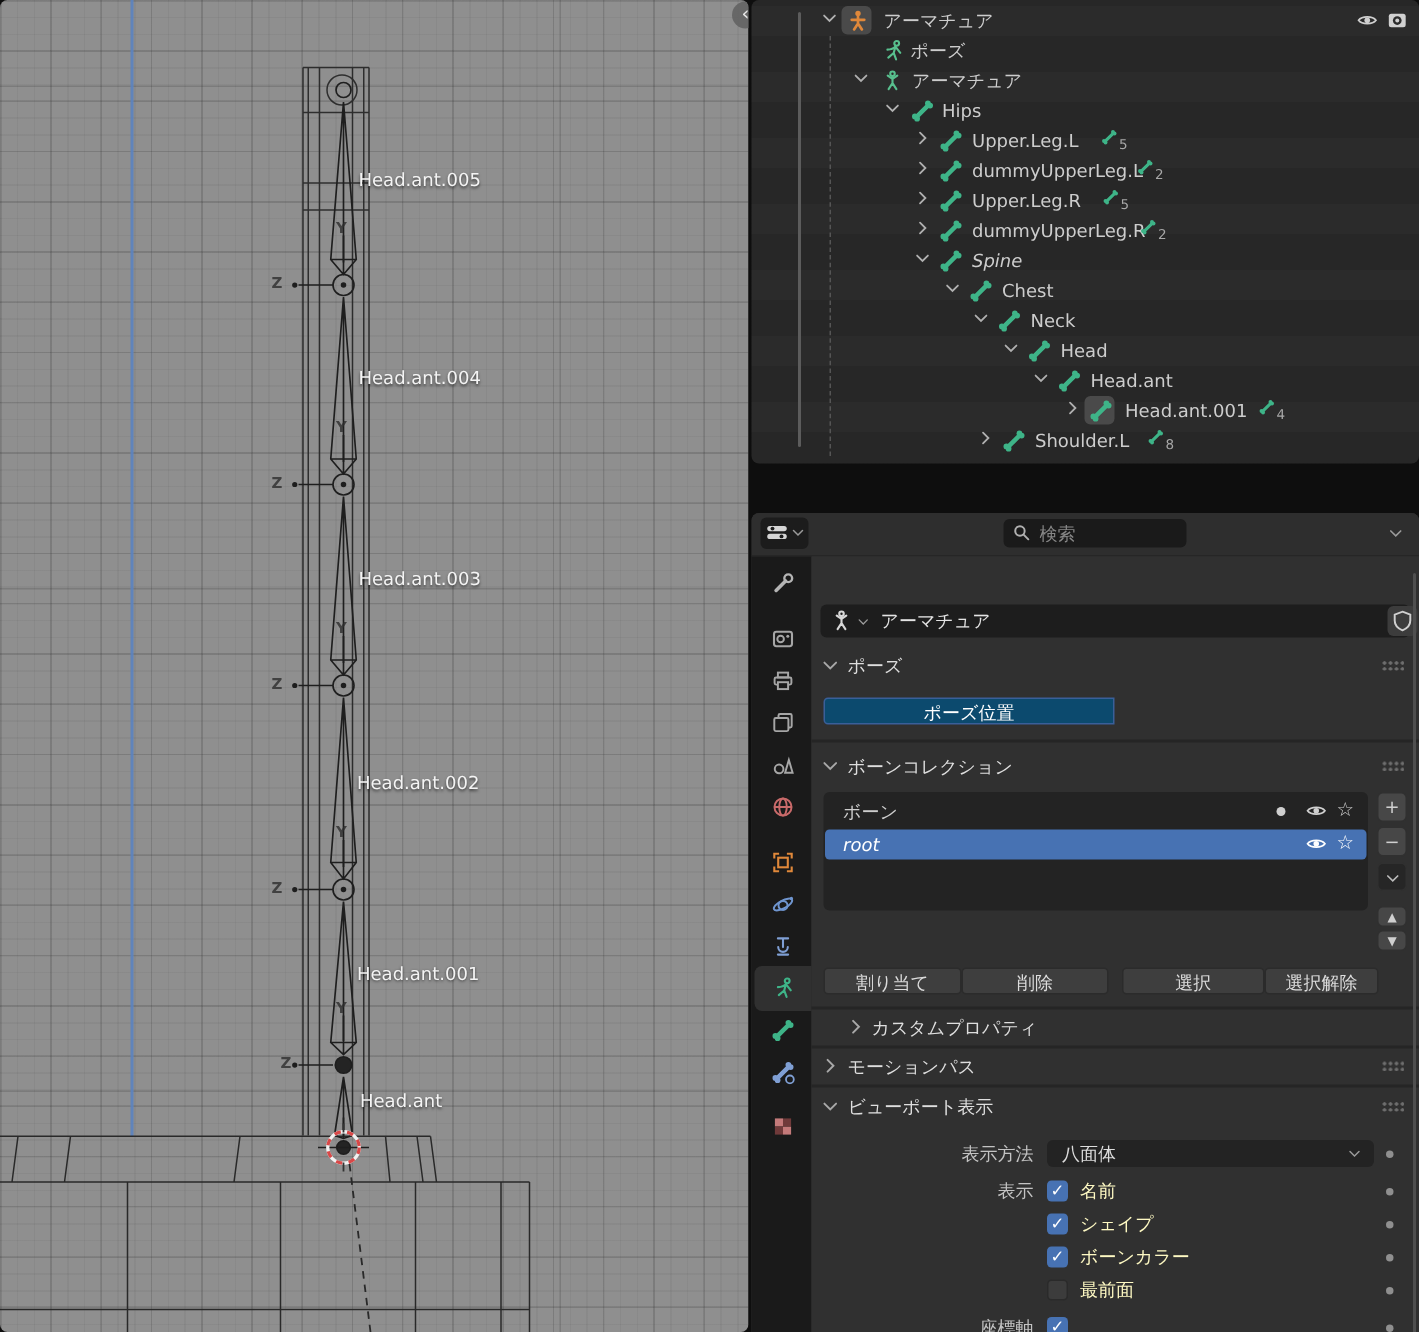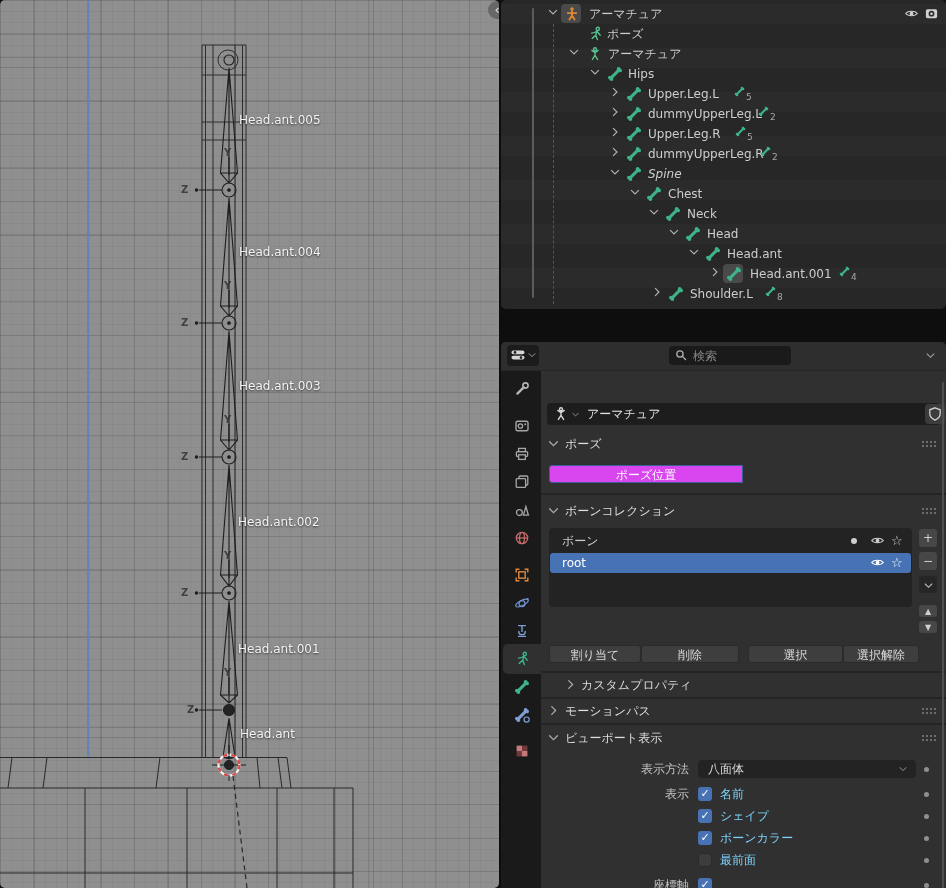--- a/index.html
+++ b/index.html
@@ -48,36 +48,36 @@
   #props-content{left:40px;top:29px;width:405px;height:548px;background:#303030;}
   .sep{position:absolute;left:0;width:405px;height:2px;background:#252525;}
   .panel-chev{position:absolute;width:14px;height:14px;}
   .panel-title{position:absolute;color:#dedede;white-space:nowrap;}
   .dragdots{position:absolute;width:15px;height:7px;
     background-image:radial-gradient(#6e6e6e 1px, transparent 1.3px);background-size:4px 4px;}
   #id-field{left:6px;top:32px;width:393px;height:22px;background:#1d1d1d;border-radius:4px;}
   #id-shield{left:384px;top:33px;width:20px;height:20px;background:#3c3c3c;border-radius:4px;}
   .btn{position:absolute;height:18px;line-height:18px;text-align:center;color:#dcdcdc;
     background:#3e3e3e;border:1px solid #2b2b2b;box-sizing:border-box;border-radius:3px;}
-  .btn.blue{background:#d946ef;color:#fff;border-color:#3a5f99;}
+  .btn.blue{background:#0c4a6e;color:#fff;border-color:#3a5f99;}
   .btn.gray{background:#545454;color:#e4e4e4;border-color:#454545;}
   #bc-list{left:8px;top:157px;width:363px;height:79px;background:#232323;border-radius:4px;}
   .bc-row{position:absolute;left:1px;width:361px;height:20px;line-height:20px;}
-  .bc-row.selected{background:#4772b3;color:#fff;border-radius:3px;}
+  .bc-row.selected{background:#4772b3;color:#fff;border-radius:3px;font-style:italic;}
   .bc-name{position:absolute;left:12px;}
   .bc-ico{position:absolute;top:2px;}
   .sq-btn{position:absolute;left:377px;width:20px;background:#474747;border:1px solid #303030;box-sizing:border-box;
     border-radius:4px;color:#cfcfcf;text-align:center;}
   .vd-row{position:absolute;left:0;width:405px;height:18px;line-height:18px;}
   .row-label{position:absolute;left:0;width:148px;text-align:right;color:#c3c3c3;}
   .anim-dot{position:absolute;left:383px;top:7px;width:5px;height:5px;border-radius:50%;background:#8f8f8f;}
   .chk{position:absolute;top:2px;width:14px;height:14px;border-radius:3px;background:#4772b3;
     color:#fff;font-size:11px;line-height:14px;text-align:center;}
   .chk.unchecked{background:#3c3c3c;border:1px solid #2a2a2a;box-sizing:border-box;}
-  .chk-label{position:absolute;color:#7dd3fc;}
+  .chk-label{position:absolute;color:#fef9c3;}
   #vd-dropdown{left:157px;top:0;width:218px;height:18px;background:#232323;border-radius:4px;color:#dcdcdc;}
   #vd-slider{left:179px;top:0;width:196px;height:18px;background:#575757;border-radius:4px;color:#f0f0f0;}
   .seg{position:absolute;top:0;height:18px;line-height:18px;}
   #props-scrollbar{left:441px;top:40px;width:2px;height:530px;background:#4f4f4f;border-radius:2px;}
   svg{display:block;}
 </style>
 </head>
 <body>
 
 <div id="stage">

